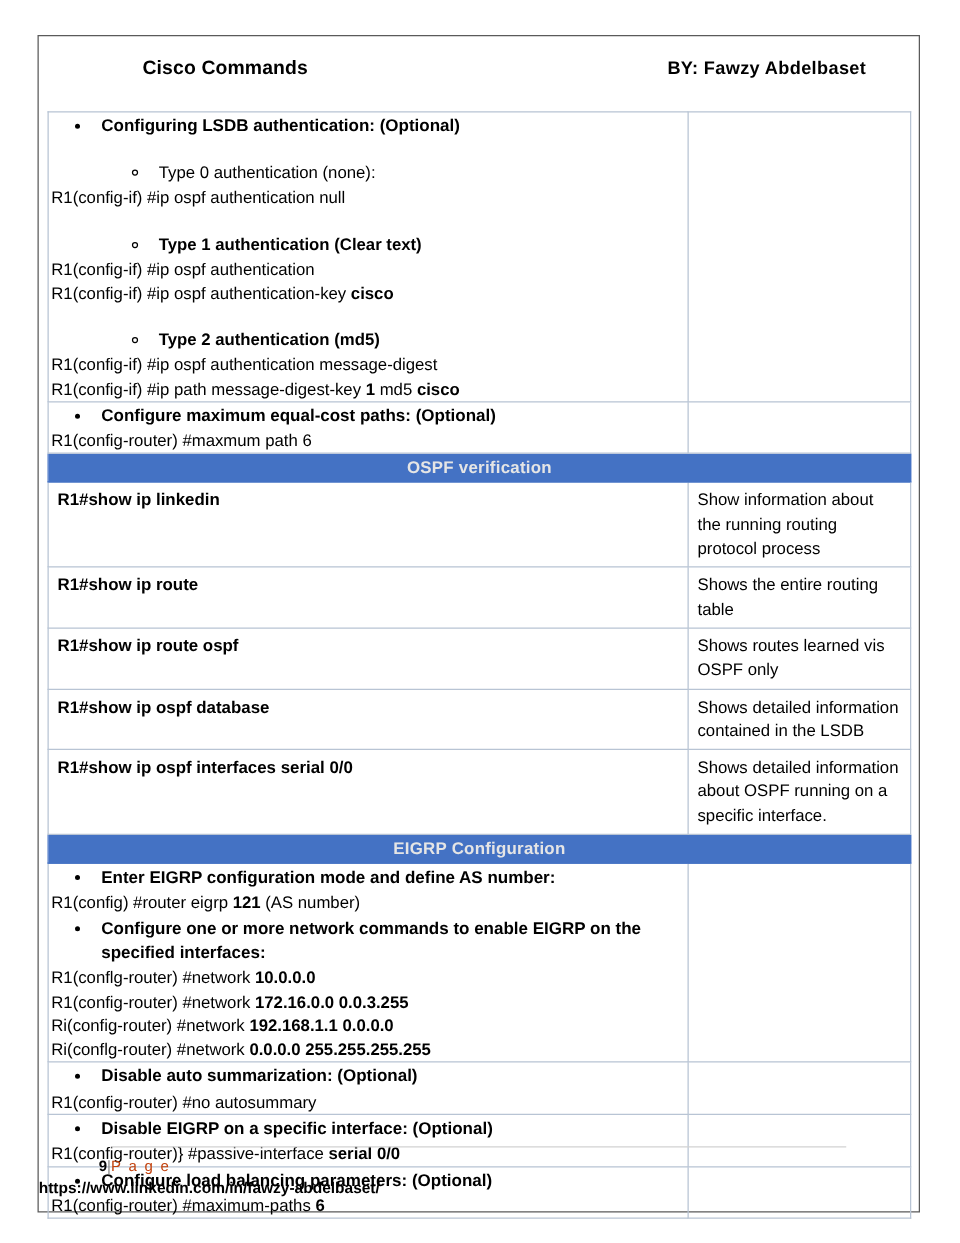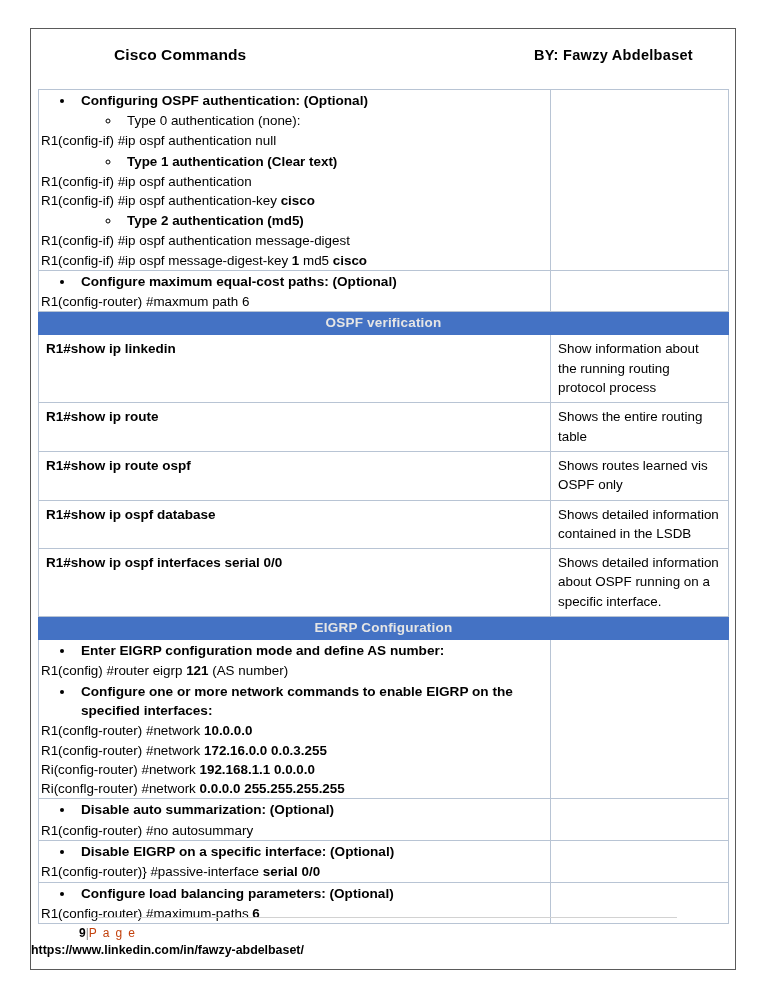--- a/index.html
+++ b/index.html
@@ -93,21 +93,21 @@
     list-style: disc;
   }
   ul.b1 > li {
     font-size: 13.6px;
     font-weight: bold;
     line-height: 1.42;
     padding-left: 6px;
     margin: 0;
   }
   ul.b2 {
-    margin: 1px 0 1px 0;
+    margin: 18px 0 1px 0;
     padding-left: 82px;
     list-style: circle;
   }
   ul.b2 > li {
     font-size: 13.4px;
     line-height: 1.42;
     padding-left: 6px;
     margin: 0;
   }
   ul.b2 > li.bold { font-weight: bold; }
@@ -184,36 +184,36 @@
   <table class="tbl">
     <colgroup>
       <col style="width:512px">
       <col style="width:178px">
     </colgroup>
     <tbody>
 
       <tr>
         <td class="cfg">
           <ul class="b1">
-            <li>Configuring OSPF authentication: (Optional)</li>
+            <li>Configuring LSDB authentication: (Optional)</li>
           </ul>
           <ul class="b2">
             <li>Type 0 authentication (none):</li>
           </ul>
           <p class="cmd">R1(config-if) #ip ospf authentication null</p>
           <ul class="b2">
             <li class="bold">Type 1 authentication (Clear text)</li>
           </ul>
           <p class="cmd">R1(config-if) #ip ospf authentication</p>
           <p class="cmd"><span>R1(config-if) #ip ospf authentication-key </span><b>cisco</b></p>
           <ul class="b2">
             <li class="bold">Type 2 authentication (md5)</li>
           </ul>
           <p class="cmd">R1(config-if) #ip ospf authentication message-digest</p>
-          <p class="cmd"><span>R1(config-if) #ip ospf message-digest-key </span><b>1</b><span> md5 </span><b>cisco</b></p>
+          <p class="cmd"><span>R1(config-if) #ip path message-digest-key </span><b>1</b><span> md5 </span><b>cisco</b></p>
         </td>
         <td class="cfg-narrow"></td>
       </tr>
 
       <tr>
         <td class="cfg">
           <ul class="b1">
             <li>Configure maximum equal-cost paths: (Optional)</li>
           </ul>
           <p class="cmd">R1(config-router) #maxmum path 6</p>

